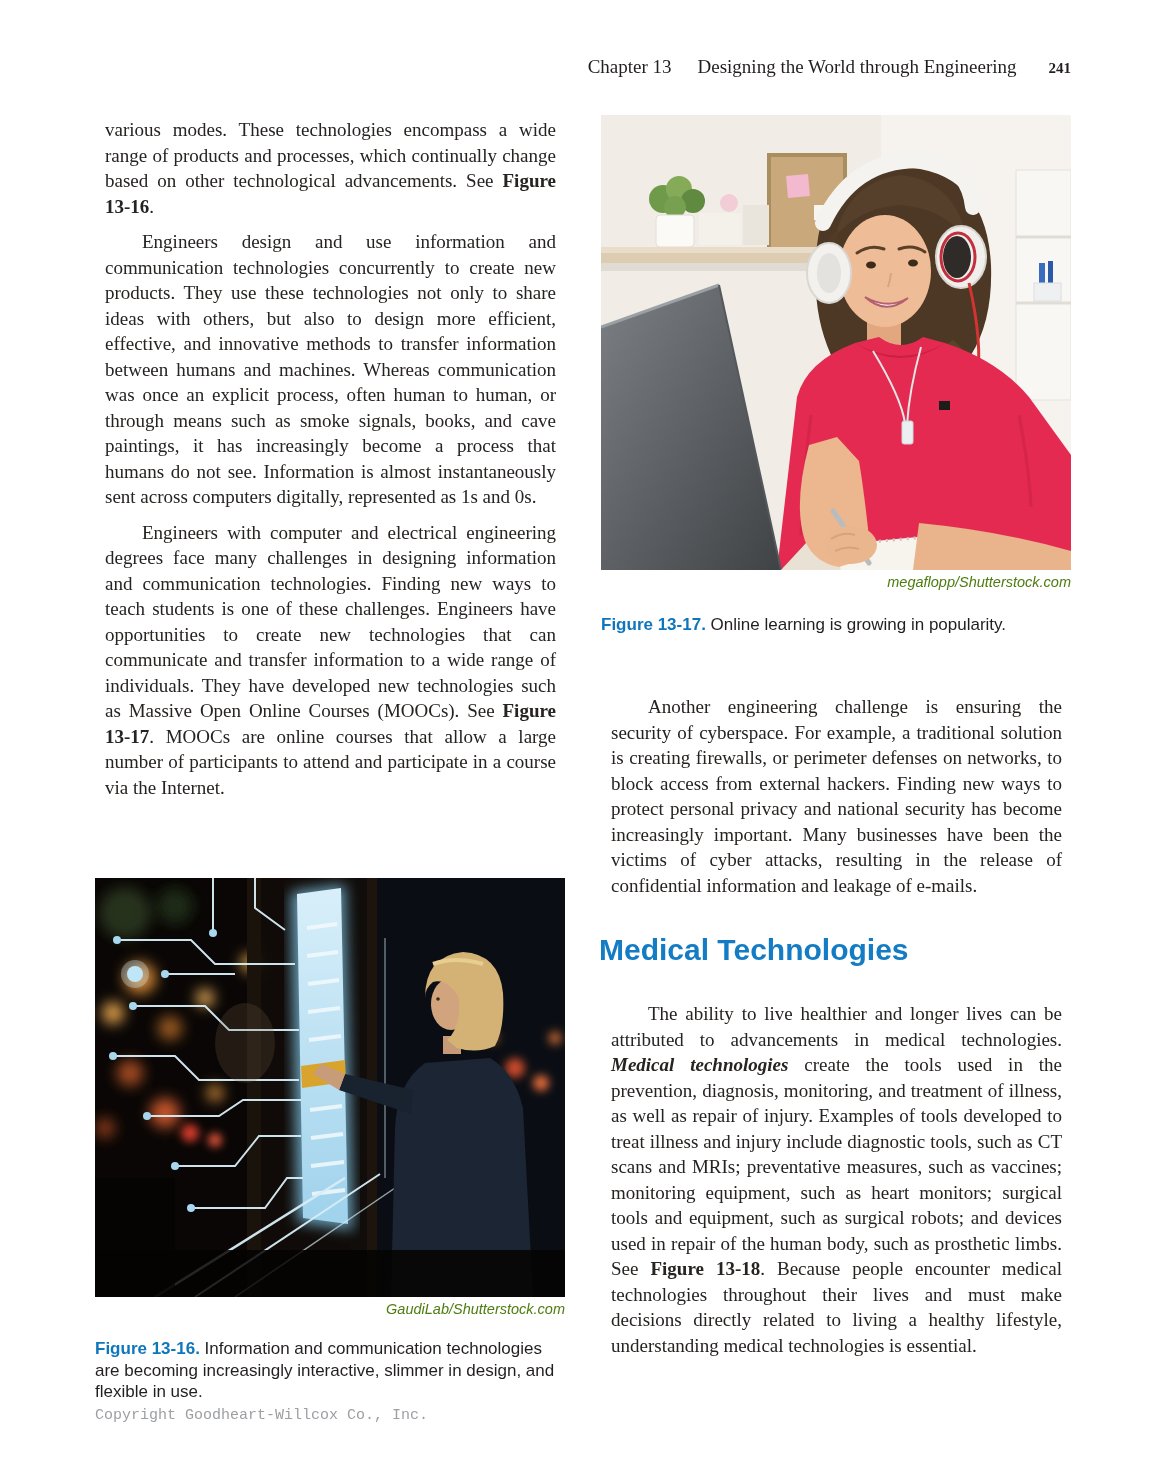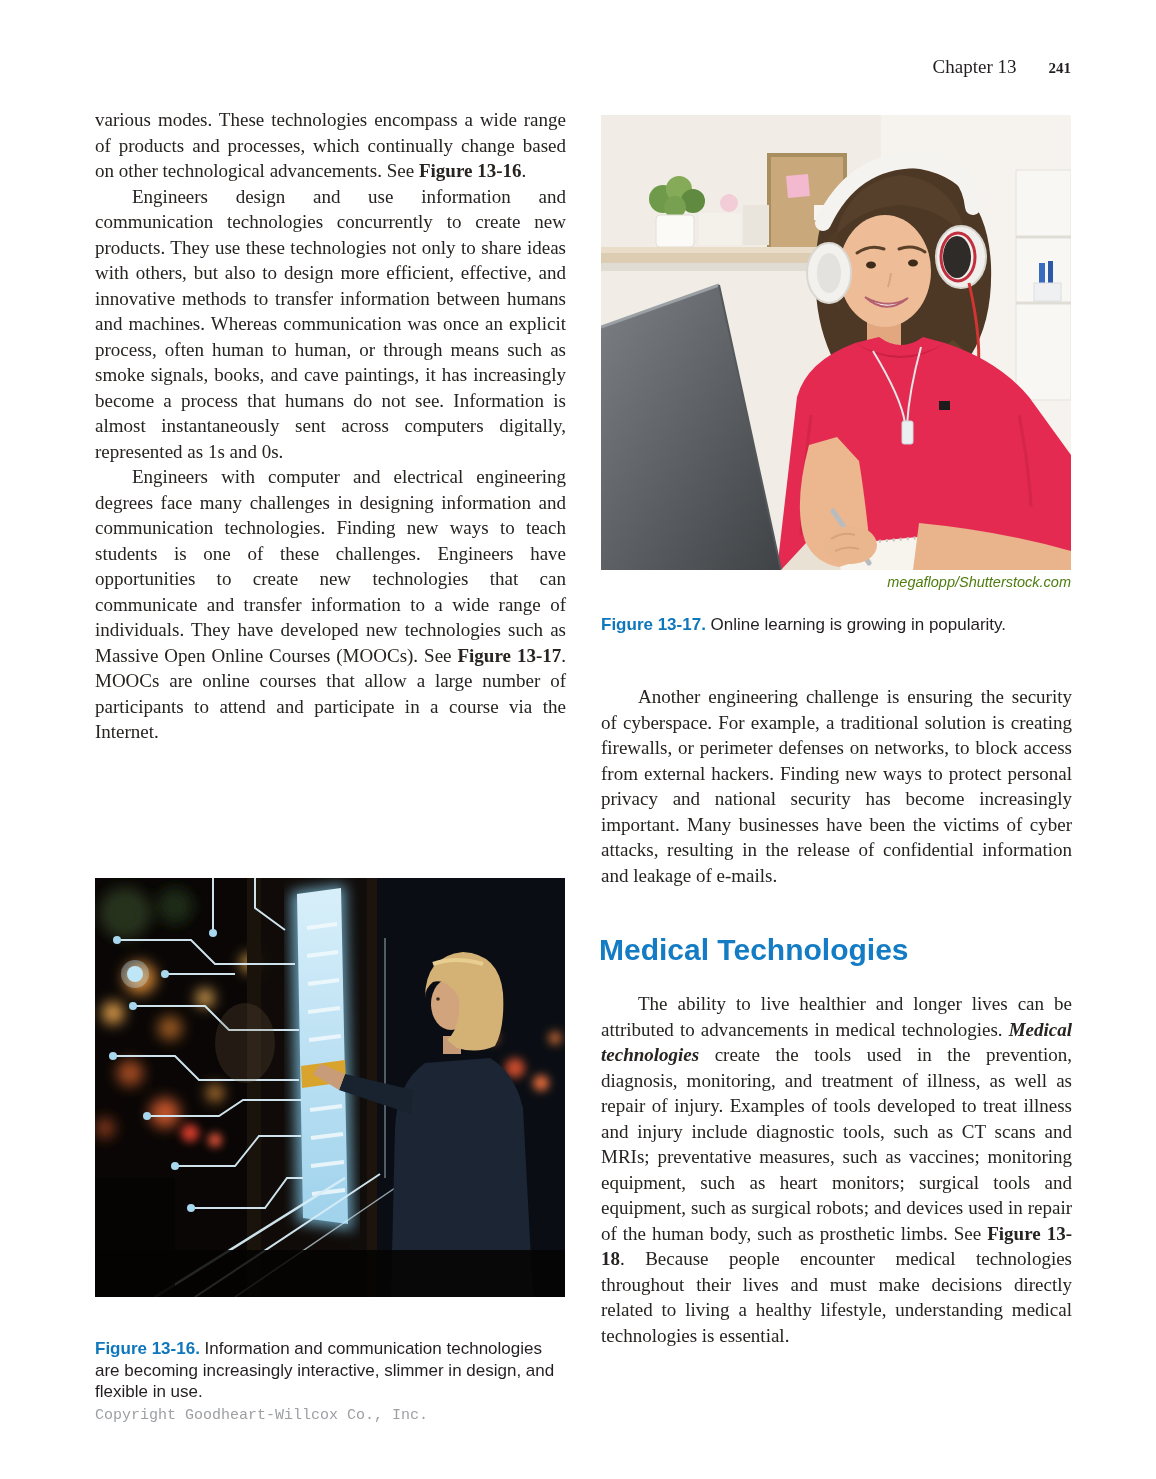--- a/index.html
+++ b/index.html
@@ -4,21 +4,21 @@
 <style>
   html,body{margin:0;padding:0;background:#ffffff;}
   .page{position:relative;width:1156px;height:1479px;background:#ffffff;overflow:hidden;
         font-family:"Liberation Serif",serif;color:#262321;}
   
   .running-head{position:absolute;top:56px;left:0;right:85px;display:flex;justify-content:flex-end;
         align-items:baseline;gap:26px;font-size:19px;color:#231f20;}
   .running-head .pagenum{font-weight:bold;font-size:15px;margin-left:6px;}
   
   .textcol{position:absolute;width:471px;font-size:19px;line-height:25.5px;text-align:justify;}
-  .textcol p{margin:0;}
+  .textcol p{margin:10px;}
   .ind{text-indent:37px;}
   .b{font-weight:bold;}
   .bi{font-weight:bold;font-style:italic;}
   .col-left{left:95px;top:107px;}
   .rpara1{left:601px;top:684px;}
   .rpara2{left:601px;top:991px;}
   .section-heading{position:absolute;left:599px;top:933px;margin:0;
         font-family:"Liberation Sans",sans-serif;font-weight:bold;font-size:30px;color:#137cc4;}
   
   .photo{position:absolute;display:block;}
@@ -37,20 +37,21 @@
   .footer{position:absolute;left:95px;top:1407px;font-family:Liberation Mono, monospace;
         font-size:15px;color:#9d9fa2;}
 </style>
 </head>
 <body>
 
 <div class="page">
 
   <div class="running-head">
     <span>Chapter 13</span>
+    <span>Designing the World through Engineering</span>
     <span class="pagenum">241</span>
   </div>
 
   <div class="textcol col-left">
     <p><span>various modes. These technologies encompass a wide range of products and processes, which continually change based on other technological advancements. See </span><span class="b">Figure 13-16</span><span>.</span></p>
     <p class="ind">Engineers design and use information and communication technologies concurrently to create new products. They use these technologies not only to share ideas with others, but also to design more efficient, effective, and innovative methods to transfer information between humans and machines. Whereas communication was once an explicit process, often human to human, or through means such as smoke signals, books, and cave paintings, it has increasingly become a process that humans do not see. Information is almost instantaneously sent across computers digitally, represented as 1s and 0s.</p>
     <p class="ind"><span>Engineers with computer and electrical engineering degrees face many challenges in designing information and communication technologies. Finding new ways to teach students is one of these challenges. Engineers have opportunities to create new technologies that can communicate and transfer information to a wide range of individuals. They have developed new technologies such as Massive Open Online Courses (MOOCs). See </span><span class="b">Figure 13-17</span><span>. MOOCs are online courses that allow a large number of participants to attend and participate in a course via the Internet.</span></p>
   </div>
 
   <svg class="photo photo-17" width="470" height="455" viewBox="0 0 470 455" role="img">
@@ -250,17 +251,18 @@
       <ellipse cx="356" cy="126" rx="20" ry="26" fill="#d2a47e"></ellipse>
       <polygon points="336,128 342,119 343,136" fill="#d2a47e"></polygon>
       <circle cx="343" cy="121" r="1.8" fill="#3a2a1c"></circle>
       <path d="M330,120 Q330,78 368,74 Q404,76 408,115 Q410,150 400,168 Q382,176 362,170 L352,162 Q366,150 364,120 Q352,100 338,104 Q330,110 330,120 Z" fill="#d4b276"></path>
       <path d="M338,86 Q360,78 388,86" stroke="#e8cd90" stroke-width="4" fill="none"></path>
     </g>
     <rect y="372" width="470" height="47" fill="#050302" opacity="0.85"></rect>
     <rect x="0" y="300" width="80" height="119" fill="#060403" opacity="0.7"></rect>
   </svg>
 
+  <div class="credit credit-16">GaudiLab/Shutterstock.com</div>
   <p class="caption caption-16"><span class="figlabel">Figure 13-16.</span><span> Information and communication technologies are becoming increasingly interactive, slimmer in design, and flexible in use.</span></p>
 
   <div class="footer">Copyright Goodheart-Willcox Co., Inc.</div>
 
 </div>
 
 </body></html>

